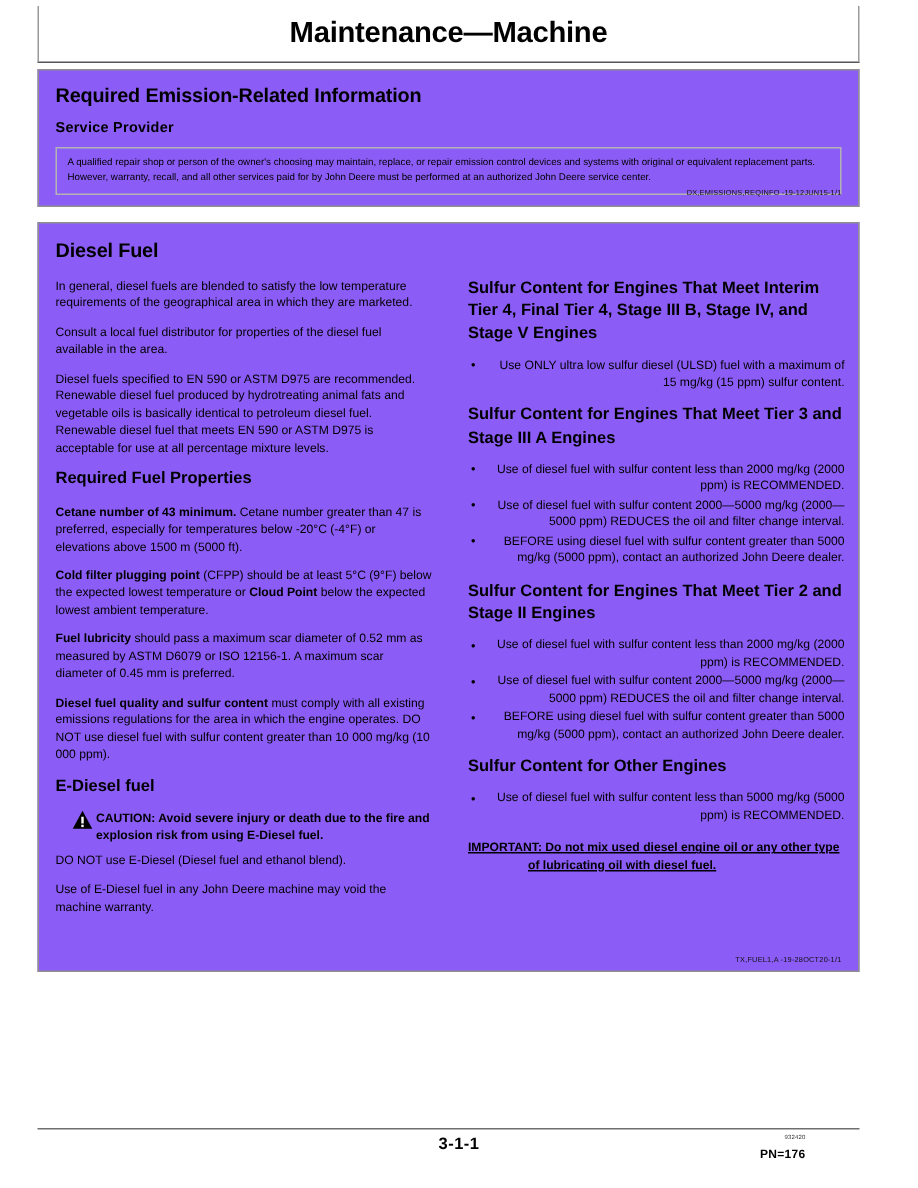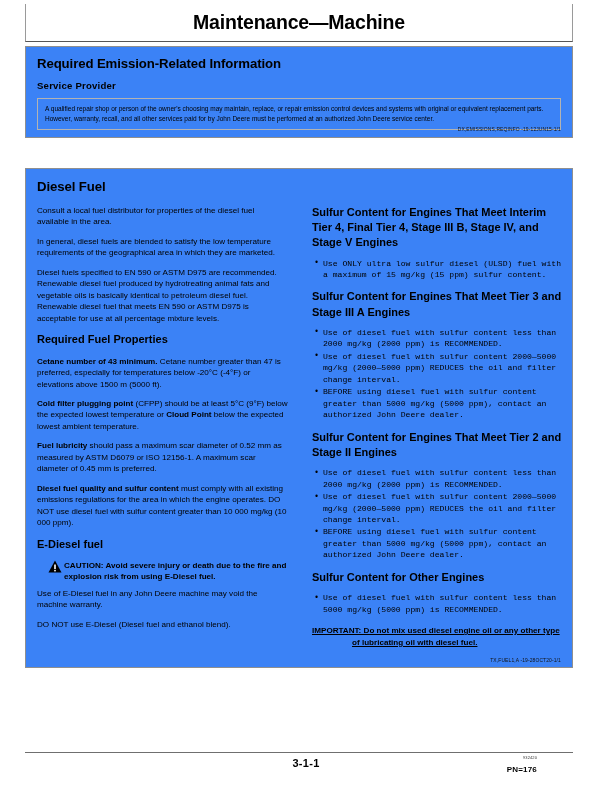--- a/index.html
+++ b/index.html
@@ -42,32 +42,32 @@
     font-size: 19.5px;
     font-weight: bold;
     letter-spacing: -0.2px;
   }
 
   
   .article-box {
     position: absolute;
     border: 1px solid #8f8f8f;
     box-sizing: border-box;
-    background: #3b82f6;
+    background: #8b5cf6;
   }
   #box-emission {
     left: 25px;
     top: 46px;
     width: 548px;
     height: 92px;
     padding: 9px 11px 0 11px;
   }
   #box-diesel {
     left: 25px;
-    top: 168px;
+    top: 148px;
     width: 548px;
     height: 500px;
     padding: 10px 25px 0 11px;
   }
 
   h2.art-title {
     font-size: 13.2px;
     font-weight: bold;
     margin: 0 0 9px 0;
     letter-spacing: -0.1px;
@@ -137,22 +137,21 @@
     list-style: none;
     margin: 0 0 9px 0;
     padding: 0;
   }
   ul.bullets li {
     font-size: 8.1px;
     line-height: 1.42;
     position: relative;
     padding-left: 11px;
     margin-bottom: 1px;
-    text-align: left;
-    font-family: Liberation Mono, monospace;
+    text-align: right;
   }
   ul.bullets li::before {
     content: "\2022";
     position: absolute;
     left: 2px;
     top: -0.5px;
     font-size: 8.5px;
   }
 
   
@@ -251,22 +250,22 @@
     <div class="ref-code" id="ref-emission">DX,EMISSIONS,REQINFO -19-12JUN15-1/1</div>
   </div>
 
   <div class="article-box" id="box-diesel">
     <h2 class="art-title">Diesel Fuel</h2>
 
     <div class="cols">
 
       <div class="col">
 
+        <p class="body">In general, diesel fuels are blended to satisfy the low temperature requirements of the geographical area in which they are marketed.</p>
         <p class="body">Consult a local fuel distributor for properties of the diesel fuel available in the area.</p>
-        <p class="body">In general, diesel fuels are blended to satisfy the low temperature requirements of the geographical area in which they are marketed.</p>
         <p class="body">Diesel fuels specified to EN 590 or ASTM D975 are recommended.  Renewable diesel fuel produced by hydrotreating animal fats and vegetable oils is basically identical to petroleum diesel fuel.  Renewable diesel fuel that meets EN 590 or ASTM D975 is acceptable for use at all percentage mixture levels.</p>
 
         <h4 class="blk">Required Fuel Properties</h4>
 
 
         <p class="body"><span class="lead">Cetane number of 43 minimum.</span><span> Cetane number greater than 47 is preferred, especially for temperatures below -20°C (-4°F) or elevations above 1500 m (5000 ft).</span></p>
 
         <p class="body"><span class="lead">Cold filter plugging point</span><span> (CFPP) should be at least 5°C (9°F) below the expected lowest temperature or </span><span class="lead">Cloud Point</span><span> below the expected lowest ambient temperature.</span></p>
 
         <p class="body"><span class="lead">Fuel lubricity</span><span> should pass a maximum scar diameter of 0.52 mm as measured by ASTM D6079 or ISO 12156-1. A maximum scar diameter of 0.45 mm is preferred.</span></p>
@@ -279,22 +278,22 @@
           <div class="caution-head">
             <svg class="warn-tri" viewBox="0 0 28 26">
               <polygon points="14,1 27,25 1,25" fill="#000"></polygon>
               <rect x="12.4" y="9" width="3.2" height="9" fill="#fff"></rect>
               <rect x="12.4" y="19.6" width="3.2" height="3.2" fill="#fff"></rect>
             </svg>
             <span>CAUTION: Avoid severe injury or death due to the fire and explosion risk from using E-Diesel fuel.</span>
           </div>
         </div>
 
+        <p class="body">DO NOT use E-Diesel (Diesel fuel and ethanol blend).</p>
         <p class="body">Use of E-Diesel fuel in any John Deere machine may void the machine warranty.</p>
-        <p class="body">DO NOT use E-Diesel (Diesel fuel and ethanol blend).</p>
       </div>
 
       <div class="col">
 
         <h4 class="blk tight">Sulfur Content for Engines That Meet Interim Tier 4, Final Tier 4, Stage III B, Stage IV, and Stage V Engines</h4>
         <ul class="bullets">
           <li>Use ONLY ultra low sulfur diesel (ULSD) fuel with a maximum of 15 mg/kg (15 ppm) sulfur content.</li>
         </ul>
 
         <h4 class="blk tight">Sulfur Content for Engines That Meet Tier 3 and Stage III A Engines</h4>

